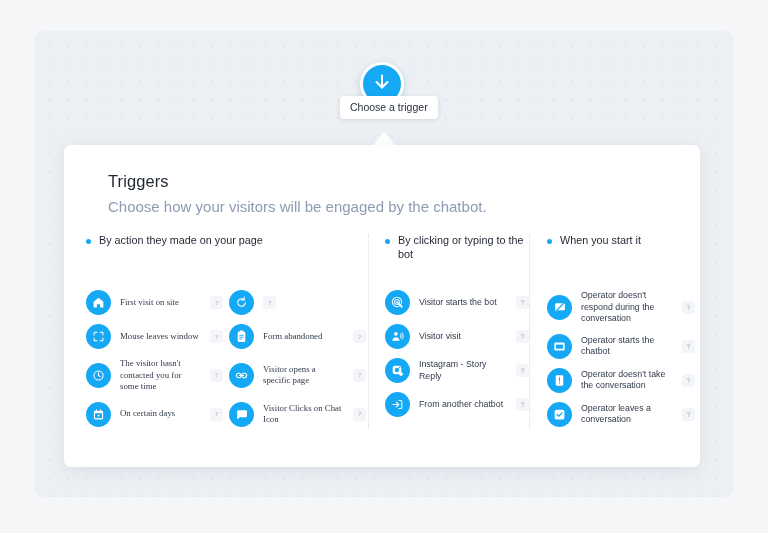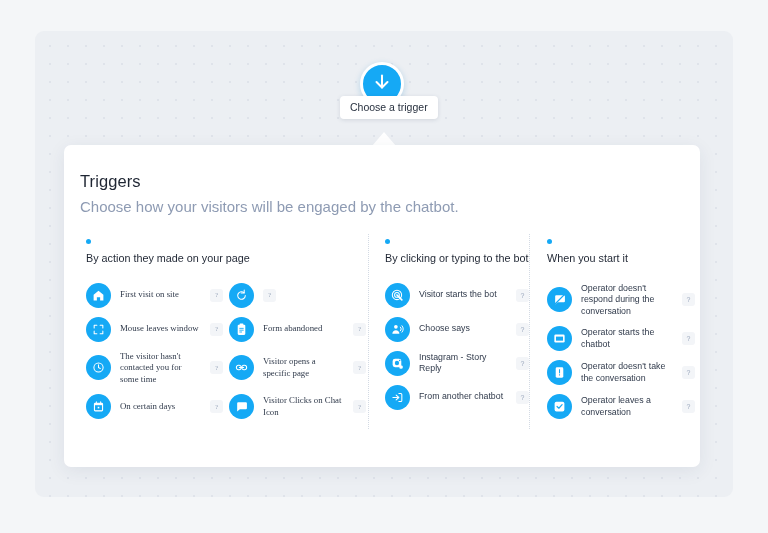--- a/index.html
+++ b/index.html
@@ -64,21 +64,21 @@
   
   .panel {
     position: absolute;
     left: 64px; top: 145px;
     width: 636px; height: 322px;
     background: #ffffff;
     border-radius: 7px;
     box-shadow: 0 4px 18px rgba(35,55,90,.08);
     padding: 27px 0 0 0;
   }
-  .panel-head { padding: 0 16px; }
+  .panel-head { padding: 0 16px; margin-left: 28px; }
   .panel-title {
     font-size: 16.5px;
     color: #1f2633;
     font-weight: 400;
     letter-spacing: .1px;
   }
   .panel-sub {
     margin-top: 7px;
     font-size: 15px;
     color: #8e9bb3;
@@ -99,23 +99,22 @@
   .divider {
     width: 0; margin: 0 0 0 0;
     border-left: 1px dotted #d3dae4;
     height: 195px;
   }
 
   .col-head {
     display: flex;
     align-items: flex-start;
     gap: 8px;
-    margin-bottom: 17px;
+    margin-bottom: 28px;
     min-height: 28px;
-    flex-direction: column;
   }
   .dot {
     width: 5px; height: 5px; border-radius: 50%;
     background: #15a9f5; flex: none; margin-top: 5px;
   }
   .col-head-label {
     font-size: 10.8px;
     color: #1f2633;
     line-height: 13.5px;
     max-width: 150px;
@@ -319,21 +318,21 @@
 
           <div class="item">
             <span class="ic">
                 <svg class="filled" viewBox="0 0 24 24">
                   <circle cx="9" cy="7" r="3.4"></circle>
                   <path d="M2.5 20c0-4 3-6.4 6.5-6.4s6.5 2.4 6.5 6.4z"></path>
                   <path d="M17.5 7.5a5 5 0 0 1 0 7" fill="none" stroke="#fff" stroke-width="1.8"></path>
                   <path d="M20.3 5a8.5 8.5 0 0 1 0 12" fill="none" stroke="#fff" stroke-width="1.8"></path>
                 </svg>
               </span>
-            <span class="lbl">Choose says</span>
+            <span class="lbl">Visitor visit</span>
             <span class="help">?</span>
           </div>
 
           <div class="item">
             <span class="ic">
                 <svg class="filled" viewBox="0 0 24 24">
                   <rect x="3" y="3" width="16" height="16" rx="4.5"></rect>
                   <circle cx="11" cy="11" r="4" fill="#15a9f5"></circle>
                   <circle cx="16" cy="6.5" r="1.4" fill="#15a9f5"></circle>
                   <circle cx="18.5" cy="18.5" r="3.4"></circle>

